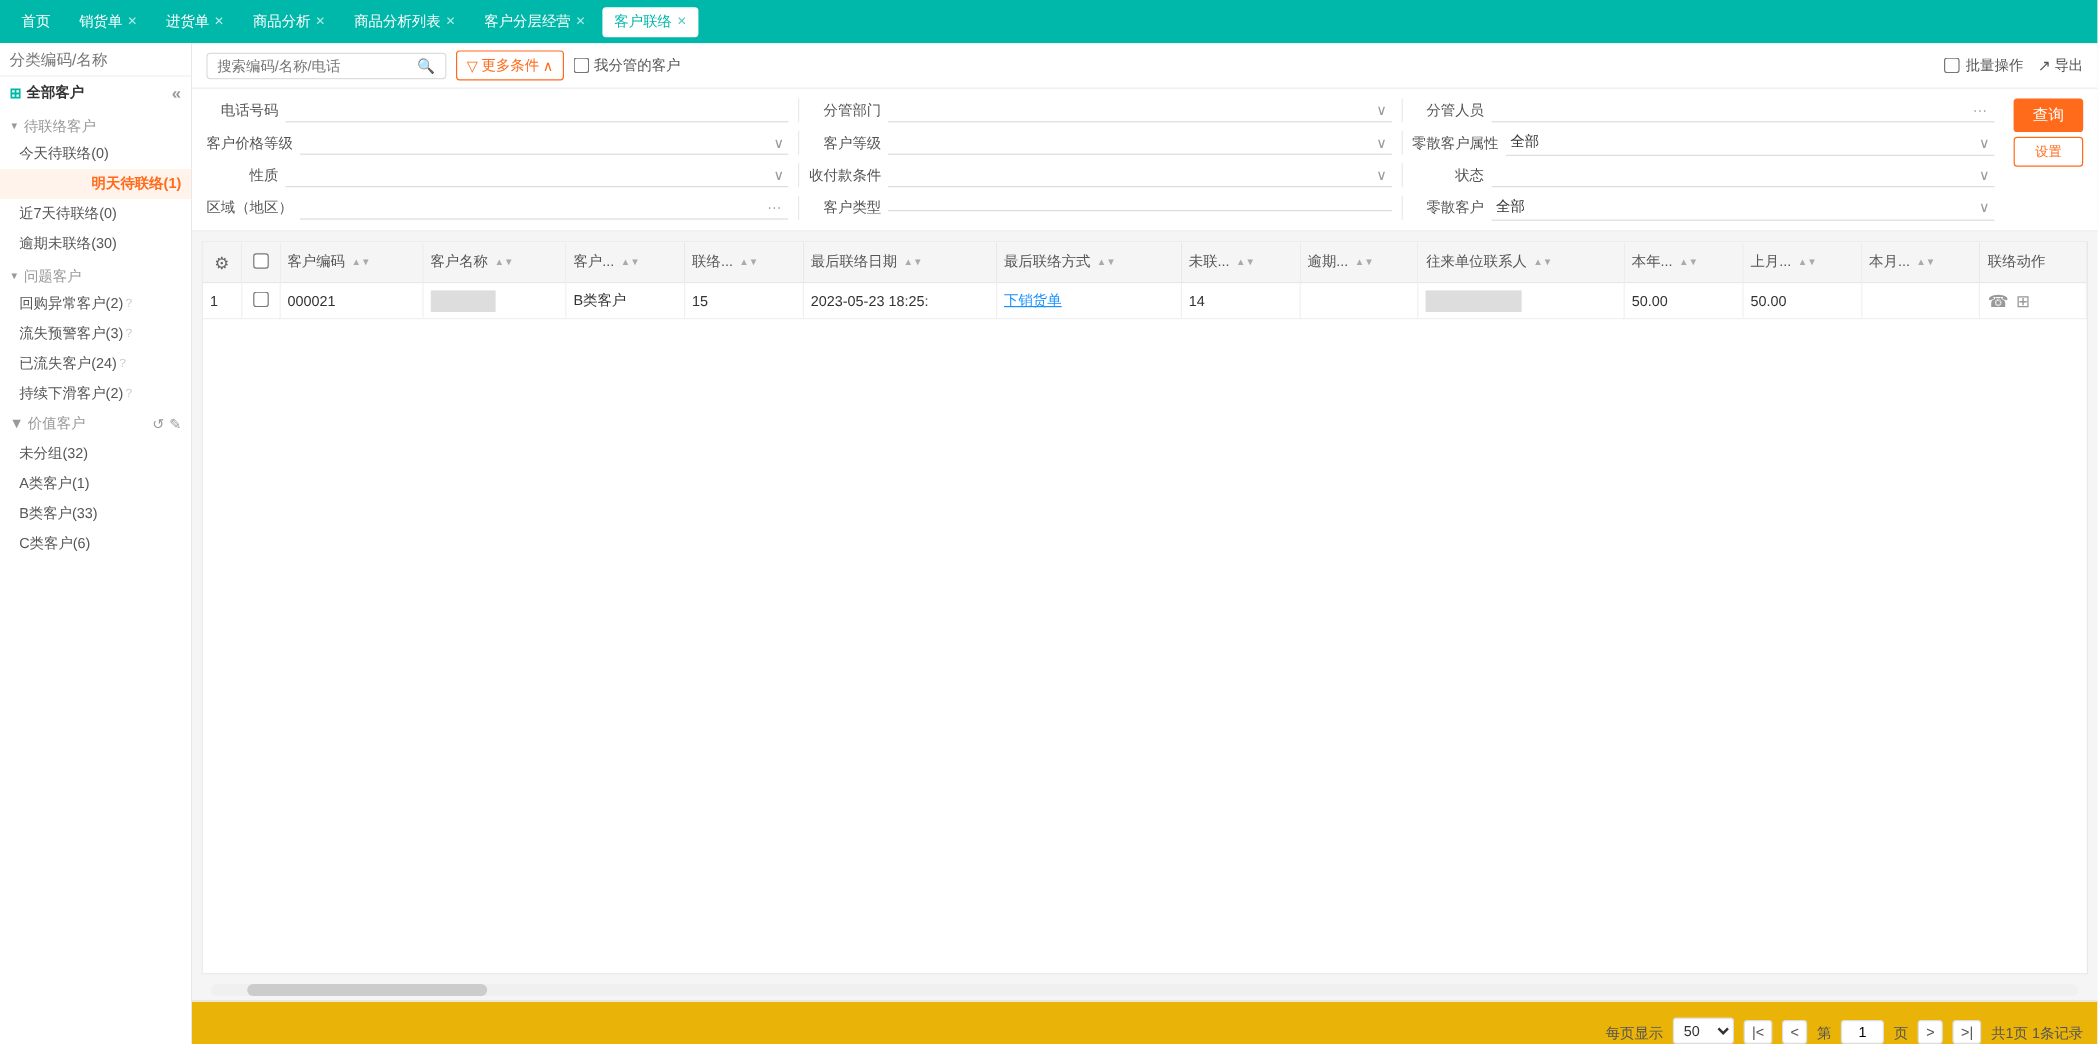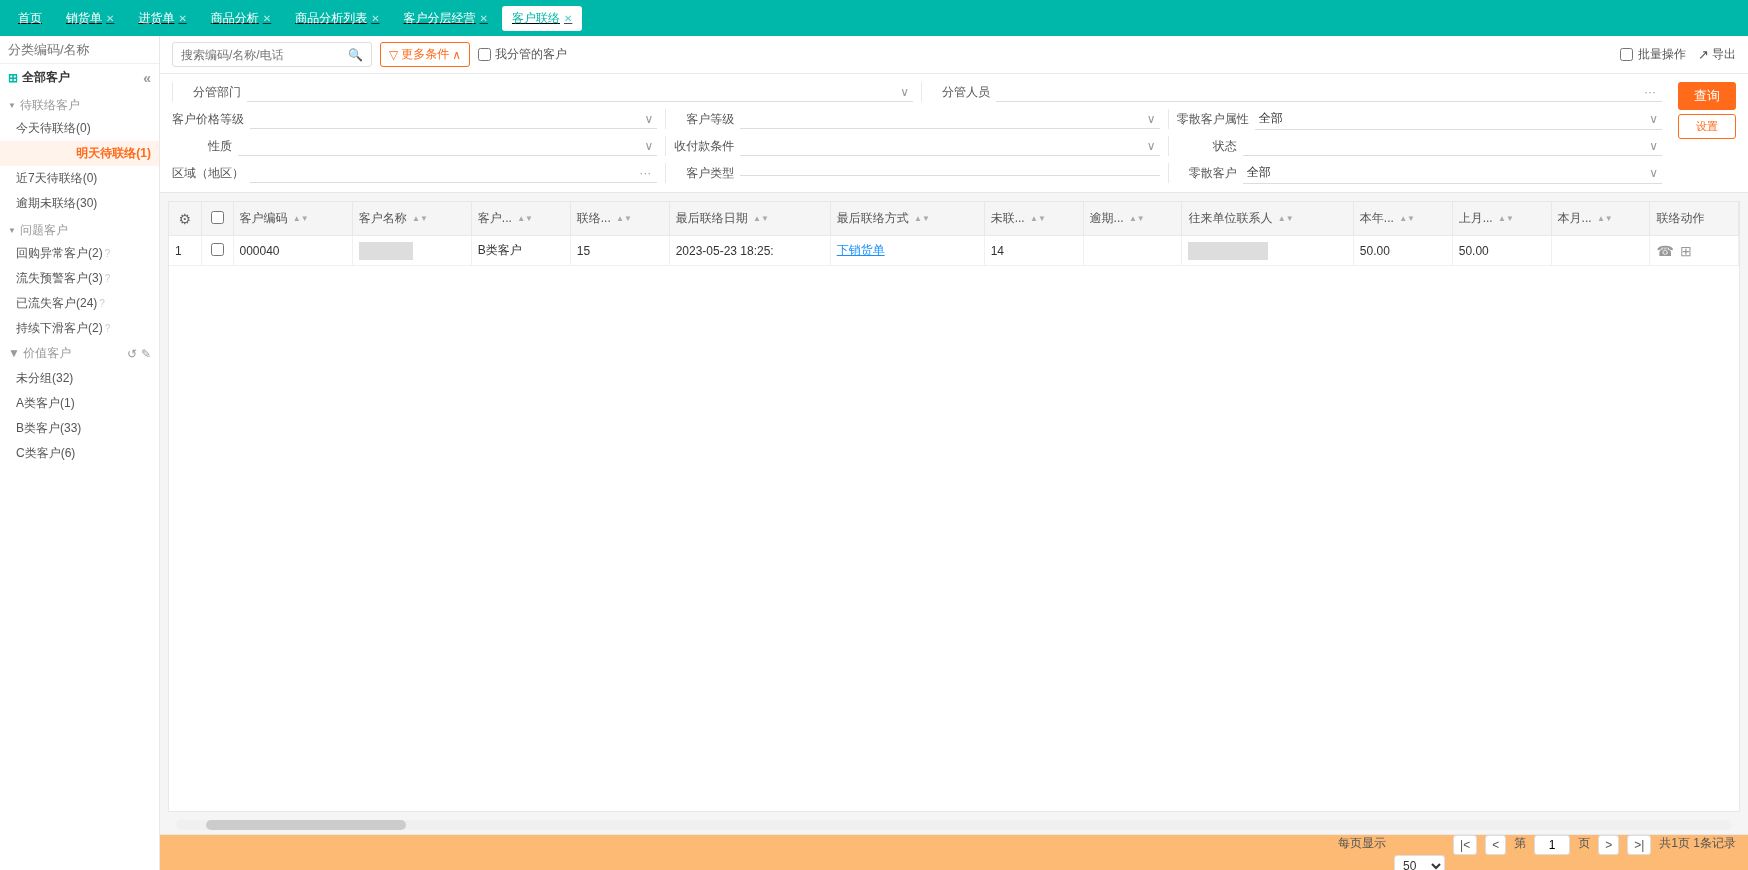--- a/index.html
+++ b/index.html
@@ -6,21 +6,20 @@
     body { background: #f5f5f5; overflow: hidden; }
 
     
     .top-nav {
       background: #00b8a9;
       height: 36px;
       display: flex;
       align-items: center;
       padding: 0 8px;
       gap: 4px;
-      text-decoration: underline;
     }
     .nav-item {
       color: #fff;
       padding: 4px 10px;
       cursor: pointer;
       white-space: nowrap;
       border-radius: 3px;
       display: flex;
       align-items: center;
       gap: 4px;
@@ -107,20 +106,21 @@
       flex-direction: column;
       overflow: hidden;
     }
 
     
     .toolbar {
       background: #fff;
       border-bottom: 1px solid #e8e8e8;
       padding: 6px 12px;
       display: flex;
+      align-items: center;
       gap: 8px;
     }
     .search-box {
       display: flex;
       align-items: center;
       border: 1px solid #ddd;
       border-radius: 3px;
       padding: 3px 8px;
       gap: 4px;
       width: 200px;
@@ -278,24 +278,24 @@
       color: #333;
       white-space: nowrap;
     }
     .td-link { color: #1890ff; cursor: pointer; text-decoration: underline; }
     .action-icons { display: flex; gap: 6px; align-items: center; }
     .action-icon { color: #999; cursor: pointer; font-size: 14px; }
 
     
     .table-footer {
       height: 36px;
-      background: #fdba74;
+      background: #eab308;
       border-top: 1px solid #e8e8e8;
       display: flex;
-      align-items: flex-start;
+      align-items: flex-end;
       justify-content: flex-end;
       padding: 0 12px;
       gap: 8px;
       color: #555;
     }
     .page-size-select {
       border: 1px solid #ddd;
       border-radius: 3px;
       padding: 2px 4px;
       font-size: 12px;
@@ -469,20 +469,24 @@
             <span style="font-size:13px;">↗</span>
             <span>导出</span>
           </div>
         </div>
       </div>
 
       <div class="filter-panel">
         <div style="display:flex;gap:8px;align-items:flex-start;">
           <div style="flex:1;">
             <div class="filter-row">
+              <div class="filter-cell">
+                <span class="filter-label">电话号码</span>
+                <input class="filter-input" type="text" style="">
+              </div>
               <div class="filter-divider"></div>
               <div class="filter-cell">
                 <span class="filter-label">分管部门</span>
                 <div class="filter-select">
                   <span></span>
                   <span class="arrow">∨</span>
                 </div>
               </div>
               <div class="filter-divider"></div>
               <div class="filter-cell">
@@ -636,21 +640,21 @@
               </th>
             </tr>
           </thead>
           <tbody>
             <tr>
               <td>1</td>
               <td style="text-align:center;">
                 <input type="checkbox" style="">
               </td>
               <td>
-                <span>000040</span>
+                <span>000021</span>
               </td>
               <td>
                 <span style="background:#ddd;color:#ddd;padding:2px 20px;">Ea</span>
               </td>
               <td>
                 <span>B类客户</span>
               </td>
               <td>
                 <span>15</span>
               </td>

